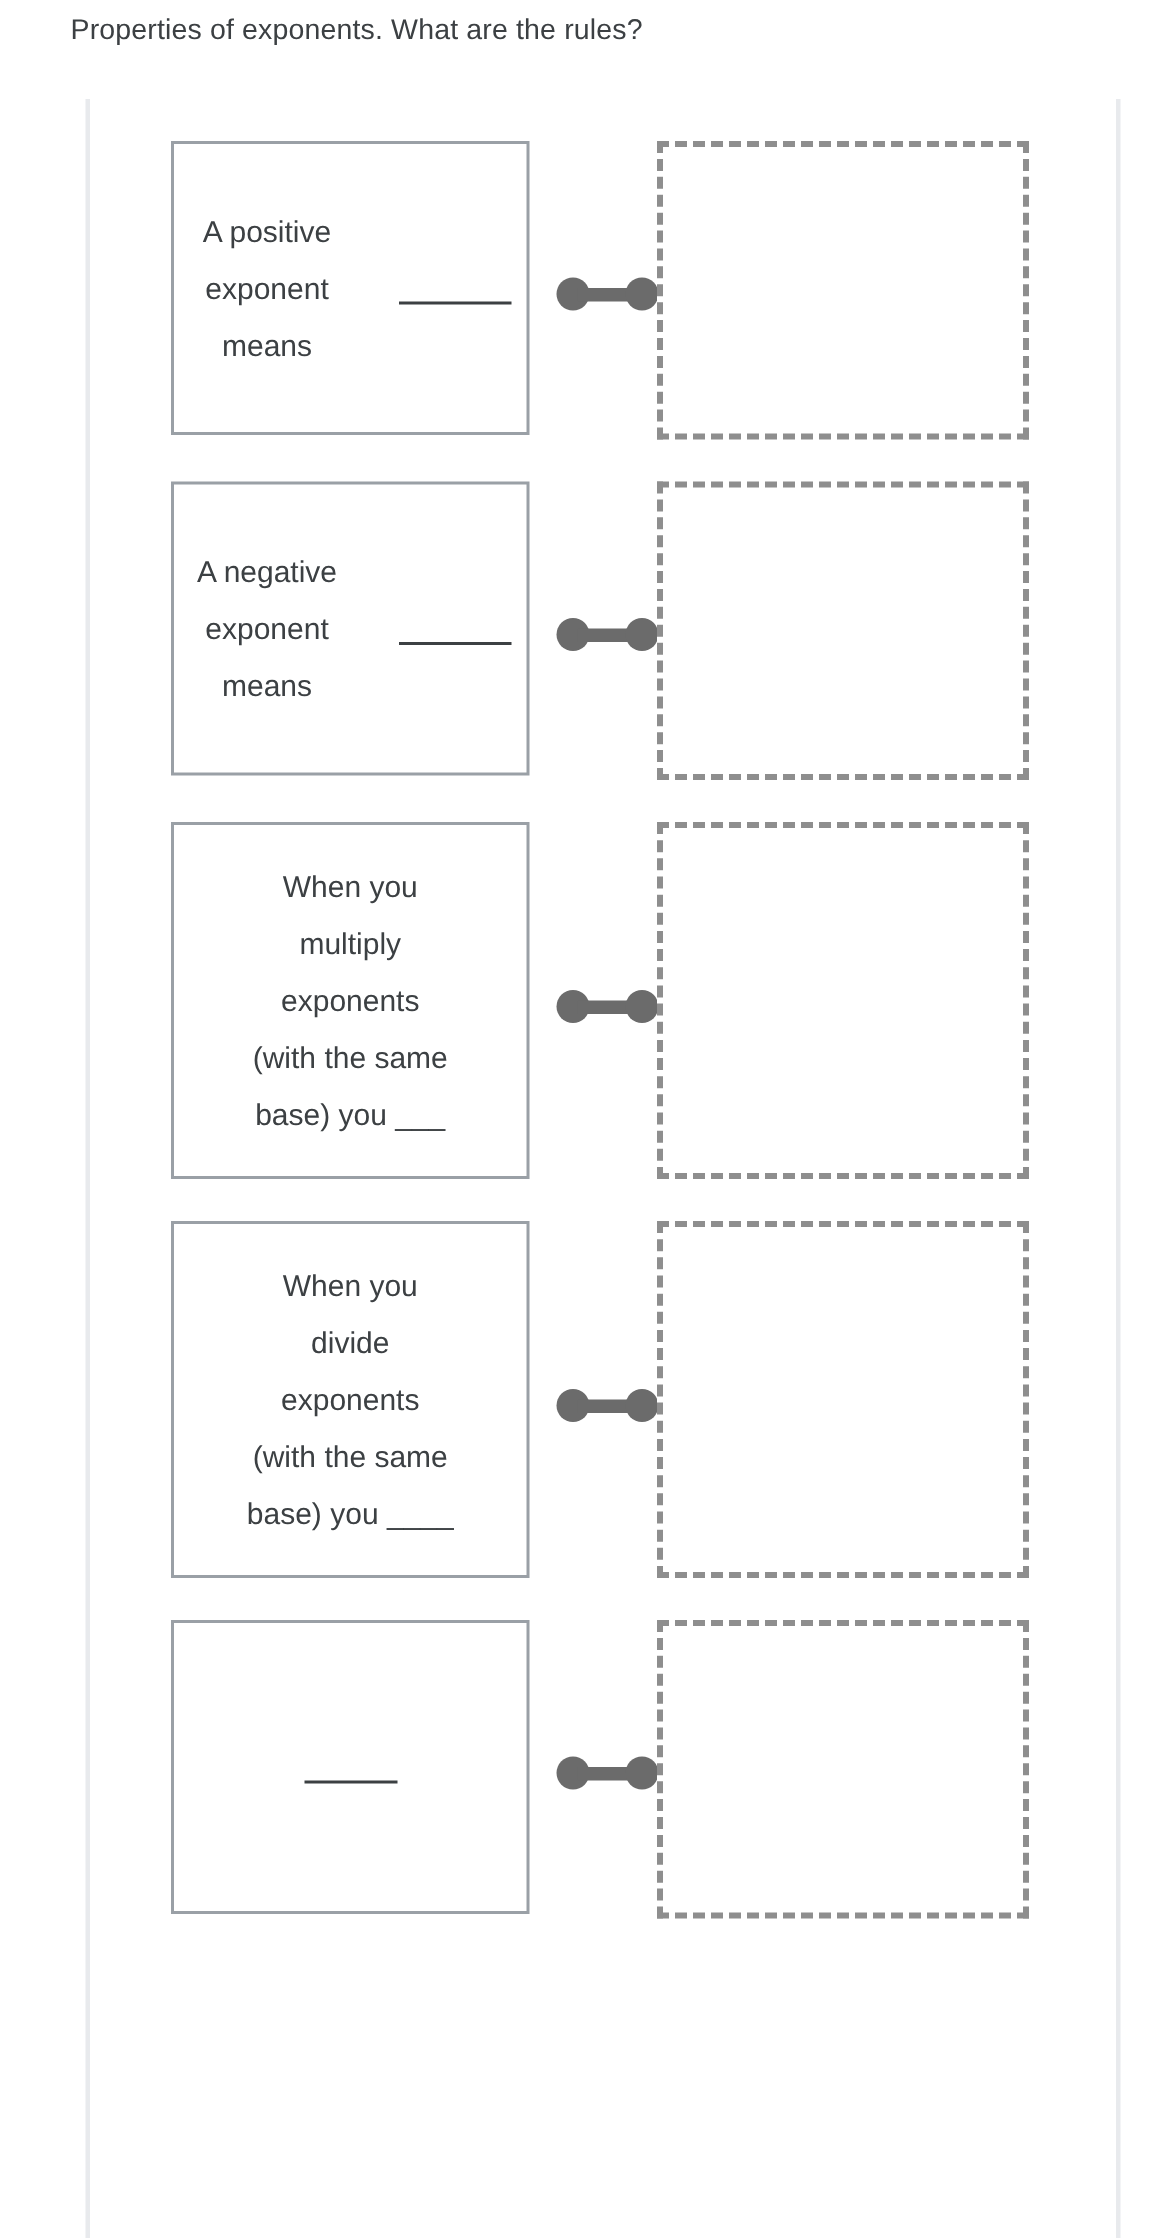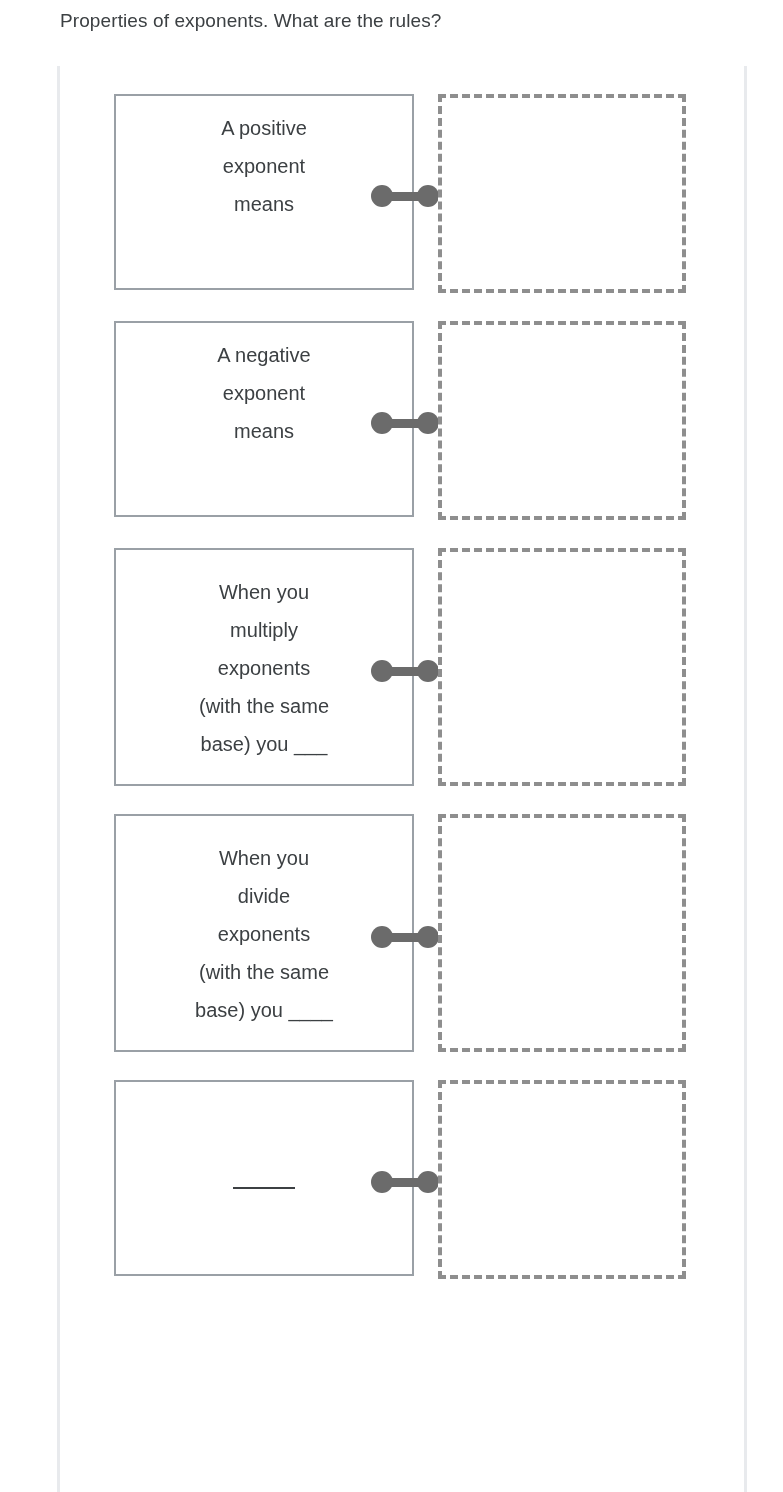--- a/index.html
+++ b/index.html
@@ -15,21 +15,21 @@
   #page {
     position: relative;
     width: 783px;
     height: 1492px;
     background: #ffffff;
   }
 
   
   #question-title {
     position: absolute;
-    left: 60px;
+    left: 47px;
     top: 8px;
     font-size: 19px;
     line-height: 26px;
     color: #3c4043;
     letter-spacing: 0.1px;
     white-space: nowrap;
   }
 
   
   .rail {
@@ -54,25 +54,25 @@
     position: relative;
     width: 783px;
     margin-bottom: 28px;
   }
 
   
   .prompt-card {
     position: absolute;
     left: 114px;
     top: 0;
-    width: 300px;
+    width: 239px;
     border: 2px solid #9aa0a6;
     background: #ffffff;
     display: flex;
-    flex-direction: column;
+    flex-direction: row;
     align-items: center;
     justify-content: center;
     padding: 14px 10px 12px;
     gap: 36px;
   }
 
   .prompt-text {
     font-size: 20px;
     line-height: 38px;
     color: #3c4043;

